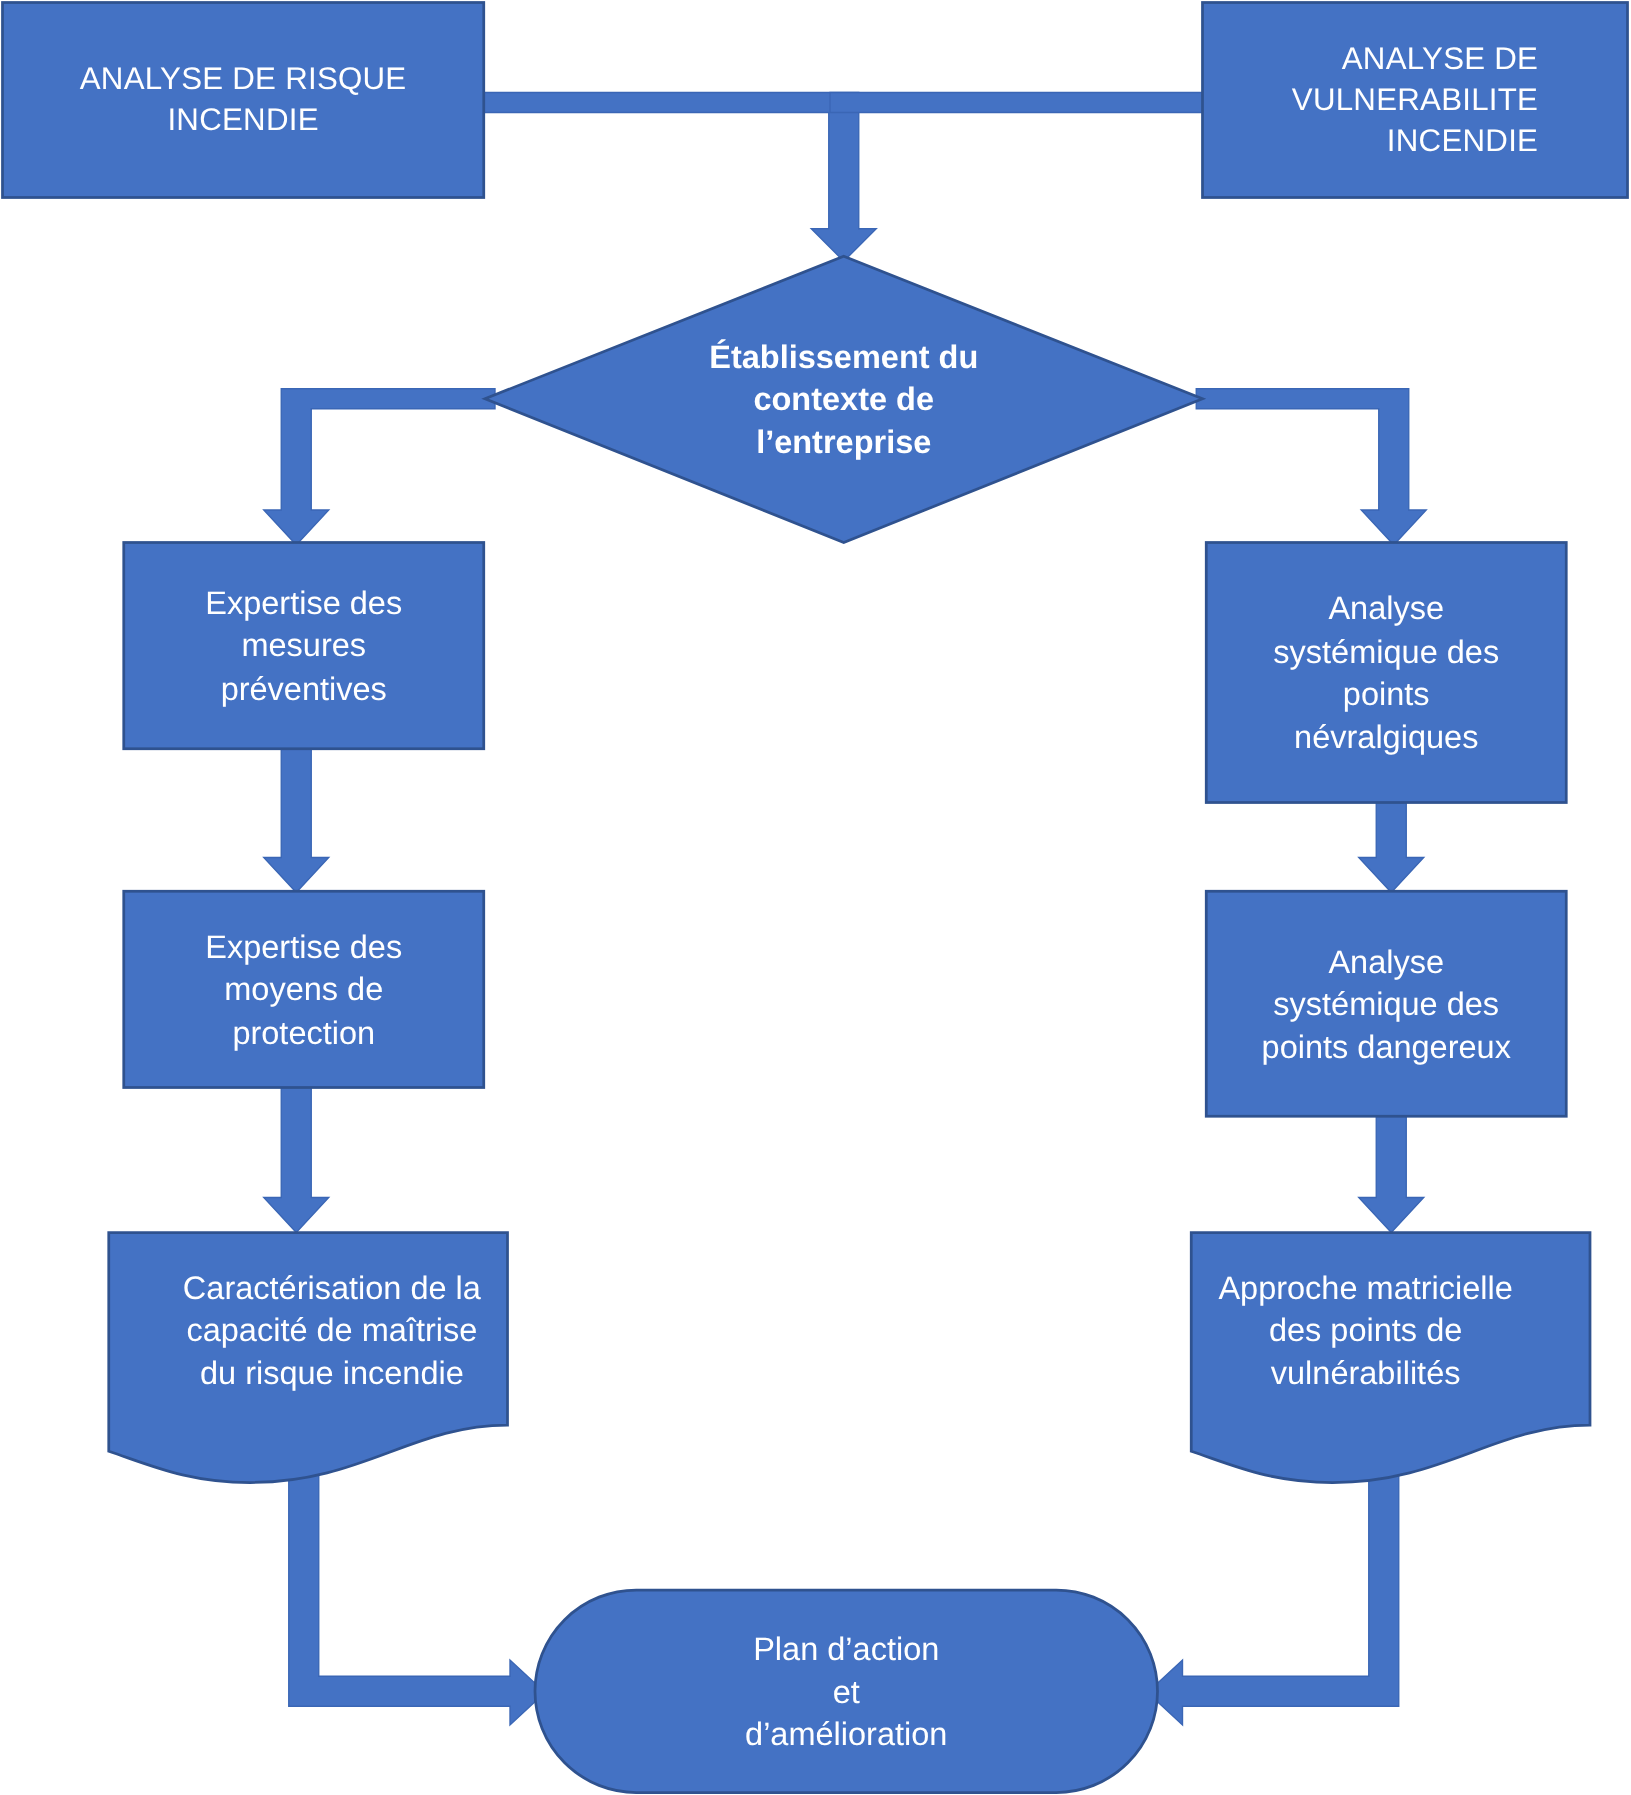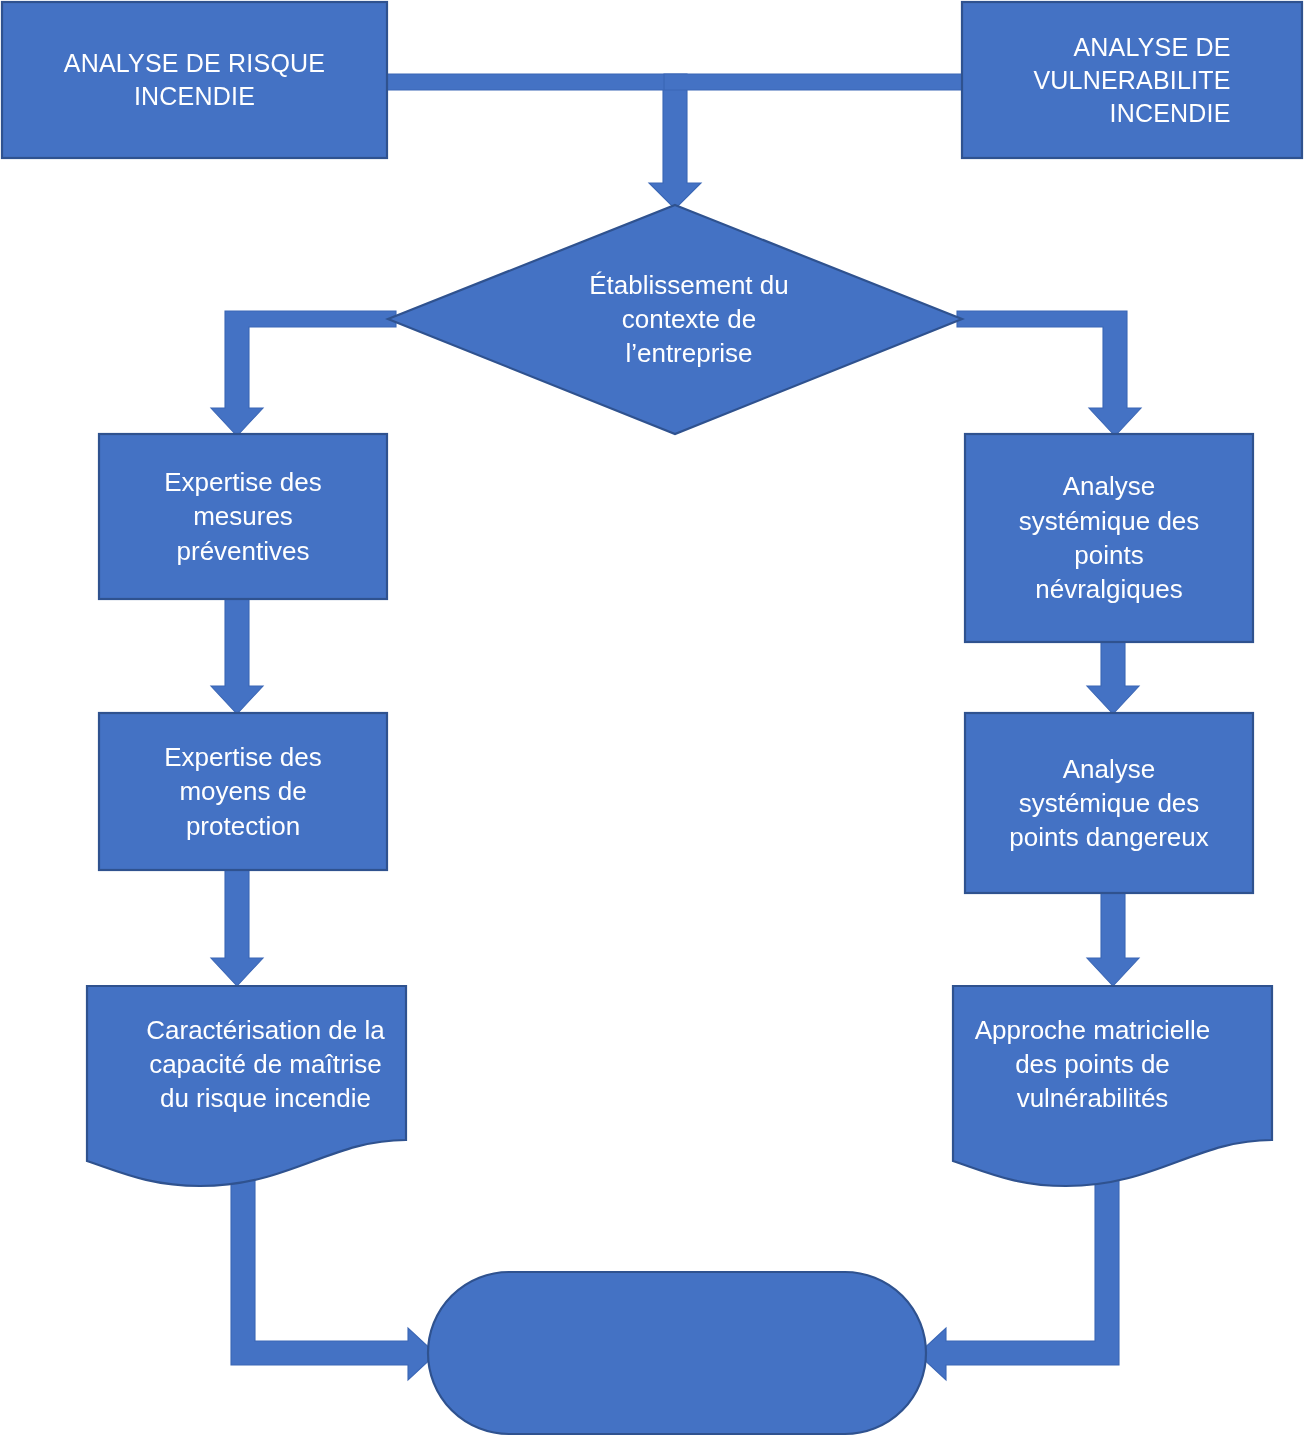--- a/index.html
+++ b/index.html
@@ -120,21 +120,21 @@
     </g>
   </svg>
 
   <div class="node-label lbl-caps" style="left:2px;  top:2px;   width:385px; height:156px;text-align:center;">ANALYSE DE RISQUE
 INCENDIE</div>
 
   <div class="node-label lbl-caps" style="left:962px; top:2px;  width:340px; height:156px;text-align:right;">ANALYSE DE
 VULNERABILITE
 INCENDIE</div>
 
-  <div class="node-label lbl-body" style="left:489px; top:240px; width:400px; height:158px;">Établissement du
+  <div class="node-label lbl-body" style="left:475px; top:240px; width:400px; height:158px;font-weight:bold;">Établissement du
 contexte de
 l’entreprise</div>
 
   <div class="node-label lbl-body" style="left:99px;  top:434px; width:288px; height:165px;">Expertise des
 mesures
 préventives</div>
 
   <div class="node-label lbl-body" style="left:99px;  top:713px; width:288px; height:157px;">Expertise des
 moyens de
 protection</div>
@@ -149,14 +149,17 @@
 névralgiques</div>
 
   <div class="node-label lbl-body" style="left:965px; top:713px; width:288px; height:180px;">Analyse
 systémique des
 points dangereux</div>
 
   <div class="node-label lbl-body" style="left:953px; top:990px; width:279px; height:148px;">Approche matricielle
 des points de
 vulnérabilités</div>
 
+  <div class="node-label lbl-body" style="left:428px; top:1272px; width:498px; height:162px;">Plan d’action
+et
+d’amélioration</div>
 
 </div>
 
 </body></html>

